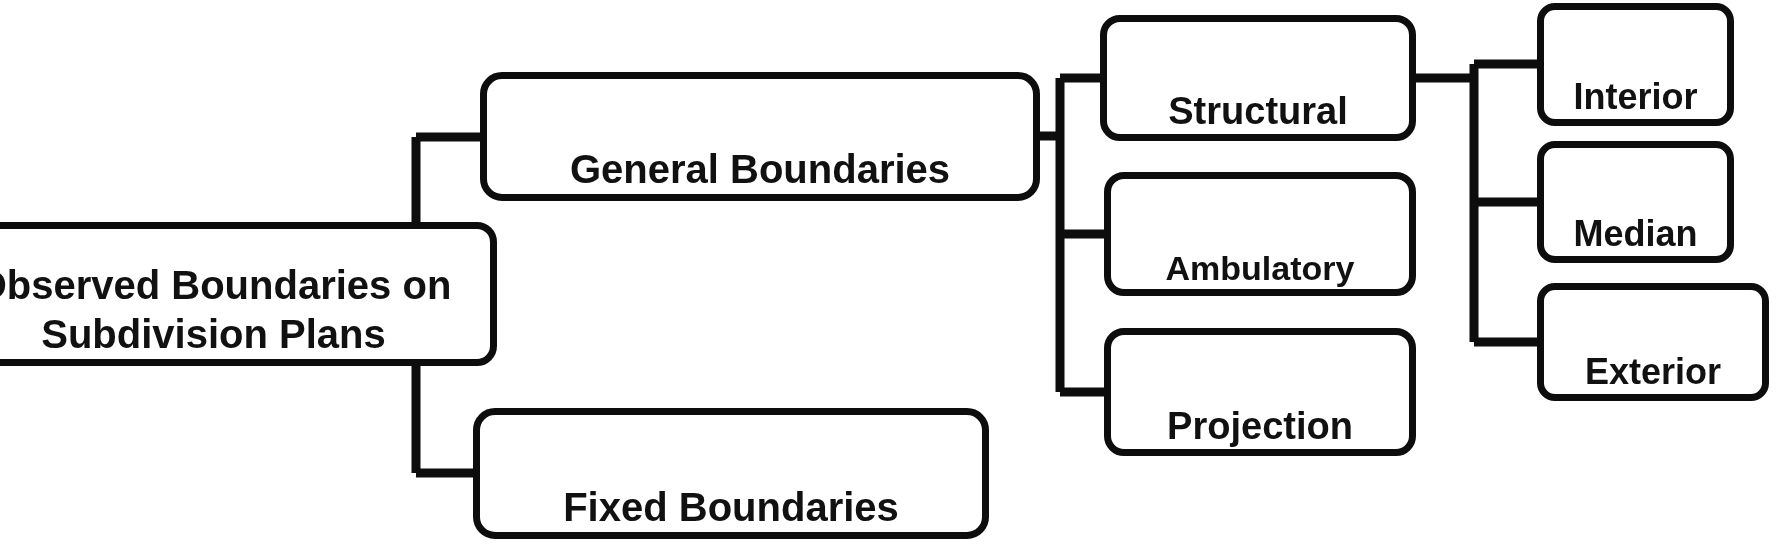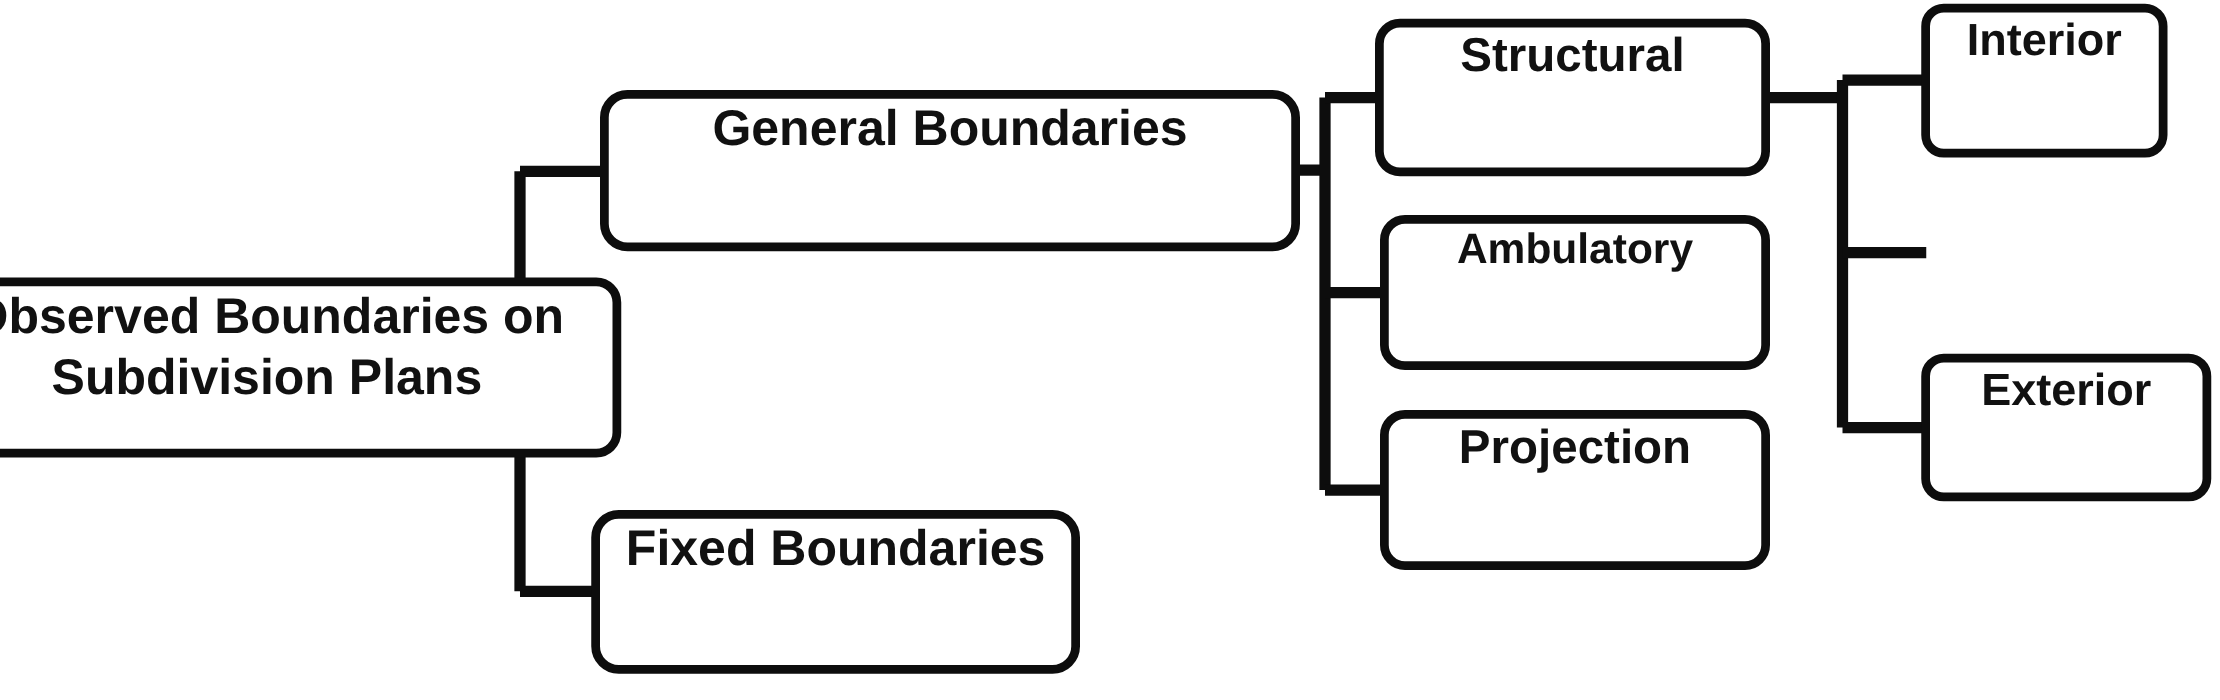--- a/index.html
+++ b/index.html
@@ -28,21 +28,21 @@
     z-index: 1;
   }
   .node {
     position: absolute;
     z-index: 2;
     box-sizing: border-box;
     background: #ffffff;
     border: 7px solid #0d0d0d;
     border-radius: 22px;
     display: flex;
-    align-items: flex-start;
+    align-items: flex-end;
     justify-content: center;
     text-align: center;
     color: #111111;
     font-weight: bold;
     font-family: "Liberation Sans", sans-serif;
     line-height: 1.22;
     padding: 0 10px;
   }
   .node-label {
     display: block;
@@ -60,21 +60,21 @@
   #node-general-boundaries {
     left: 480px;
     top: 72px;
     width: 560px;
     height: 129px;
     font-size: 40px;
   }
   #node-fixed-boundaries {
     left: 473px;
     top: 408px;
-    width: 391px;
+    width: 516px;
     height: 131px;
     font-size: 40px;
   }
   #node-structural {
     left: 1100px;
     top: 15px;
     width: 316px;
     height: 126px;
     font-size: 38px;
     border-radius: 20px;
@@ -168,18 +168,21 @@
   </div>
 
   <div class="node" id="node-projection">
     <span class="node-label">Projection</span>
   </div>
 
   <div class="node" id="node-interior">
     <span class="node-label">Interior</span>
   </div>
 
+  <div class="node" id="node-median">
+    <span class="node-label">Median</span>
+  </div>
 
   <div class="node" id="node-exterior">
     <span class="node-label">Exterior</span>
   </div>
 
 </div>
 
 </body></html>

